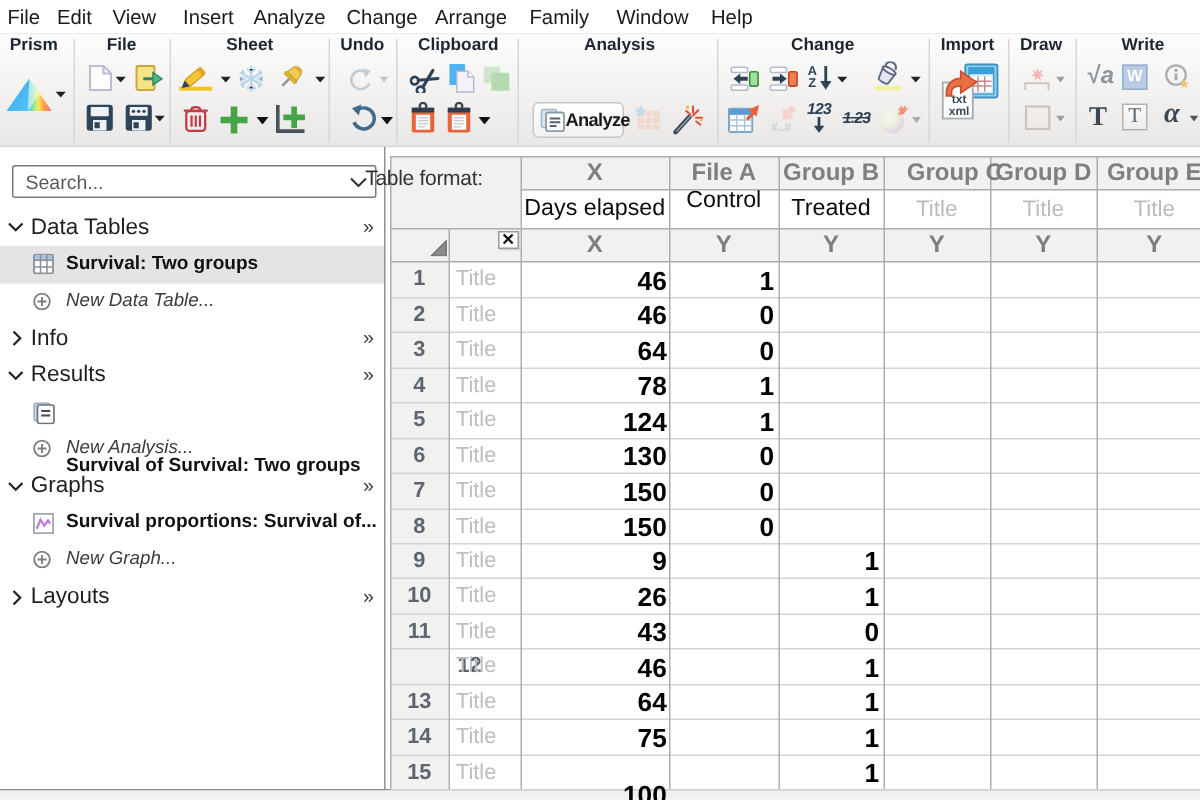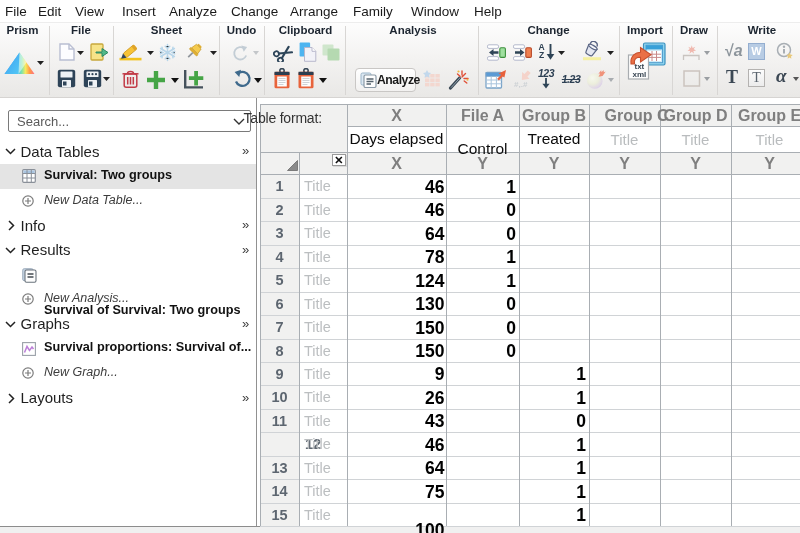--- a/index.html
+++ b/index.html
@@ -419,21 +419,21 @@
 <div class="ab" style="left:660px;top:104px;width:1px;height:422px;background:#a9aeb3;"></div>
 <div class="ab" style="left:731px;top:104px;width:1px;height:422px;background:#a9aeb3;"></div>
 <div class="ab" style="left:243.5px;top:110.0px;width:120px;font-size:14px;color:#333;letter-spacing:-0.2px;">Table format:</div>
 <div class="ab" style="left:336.5px;top:106.5px;width:120px;text-align:center;color:#7f7f7f;font-weight:bold;font-size:16px;">X</div>
 <div class="ab" style="left:422.5px;top:106.5px;width:120px;text-align:center;color:#7f7f7f;font-weight:bold;font-size:16px;">File A</div>
 <div class="ab" style="left:494.0px;top:106.5px;width:120px;text-align:center;color:#7f7f7f;font-weight:bold;font-size:16px;">Group B</div>
 <div class="ab" style="left:564.5px;top:106.5px;width:120px;text-align:center;color:#7f7f7f;font-weight:bold;font-size:16px;margin-left:12px;">Group C</div>
 <div class="ab" style="left:635.5px;top:106.5px;width:120px;text-align:center;color:#7f7f7f;font-weight:bold;font-size:16px;">Group D</div>
 <div class="ab" style="left:709.5px;top:106.5px;width:120px;text-align:center;color:#7f7f7f;font-weight:bold;font-size:16px;">Group E</div>
 <div class="ab" style="left:336.5px;top:129.5px;width:120px;text-align:center;font-size:15.5px;color:#0c0c0c;">Days elapsed</div>
-<div class="ab" style="left:422.5px;top:140px;width:120px;text-align:center;font-size:15.5px;color:#0c0c0c;">Control</div>
+<div class="ab" style="left:422.5px;top:125px;width:120px;text-align:center;font-size:15.5px;color:#0c0c0c;">Control</div>
 <div class="ab" style="left:494.0px;top:129.5px;width:120px;text-align:center;font-size:15.5px;color:#0c0c0c;">Treated</div>
 <div class="ab" style="left:564.5px;top:131.0px;width:120px;text-align:center;font-size:15px;color:#b9bcbe;">Title</div>
 <div class="ab" style="left:635.5px;top:131.0px;width:120px;text-align:center;font-size:15px;color:#b9bcbe;">Title</div>
 <div class="ab" style="left:709.5px;top:131.0px;width:120px;text-align:center;font-size:15px;color:#b9bcbe;">Title</div>
 <div class="ab" style="left:336.5px;top:155.0px;width:120px;text-align:center;color:#7f7f7f;font-weight:bold;font-size:16px;">X</div>
 <div class="ab" style="left:422.5px;top:155.0px;width:120px;text-align:center;color:#7f7f7f;font-weight:bold;font-size:16px;">Y</div>
 <div class="ab" style="left:494.0px;top:155.0px;width:120px;text-align:center;color:#7f7f7f;font-weight:bold;font-size:16px;">Y</div>
 <div class="ab" style="left:564.5px;top:155.0px;width:120px;text-align:center;color:#7f7f7f;font-weight:bold;font-size:16px;">Y</div>
 <div class="ab" style="left:635.5px;top:155.0px;width:120px;text-align:center;color:#7f7f7f;font-weight:bold;font-size:16px;">Y</div>
 <div class="ab" style="left:709.5px;top:155.0px;width:120px;text-align:center;color:#7f7f7f;font-weight:bold;font-size:16px;">Y</div>

